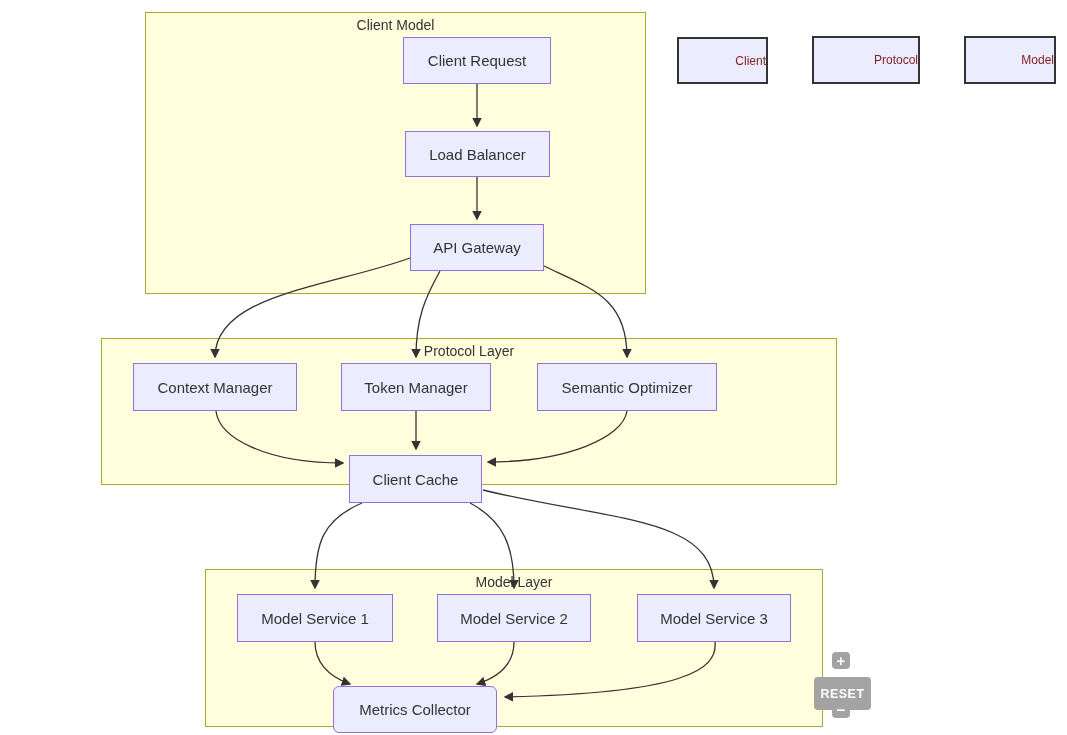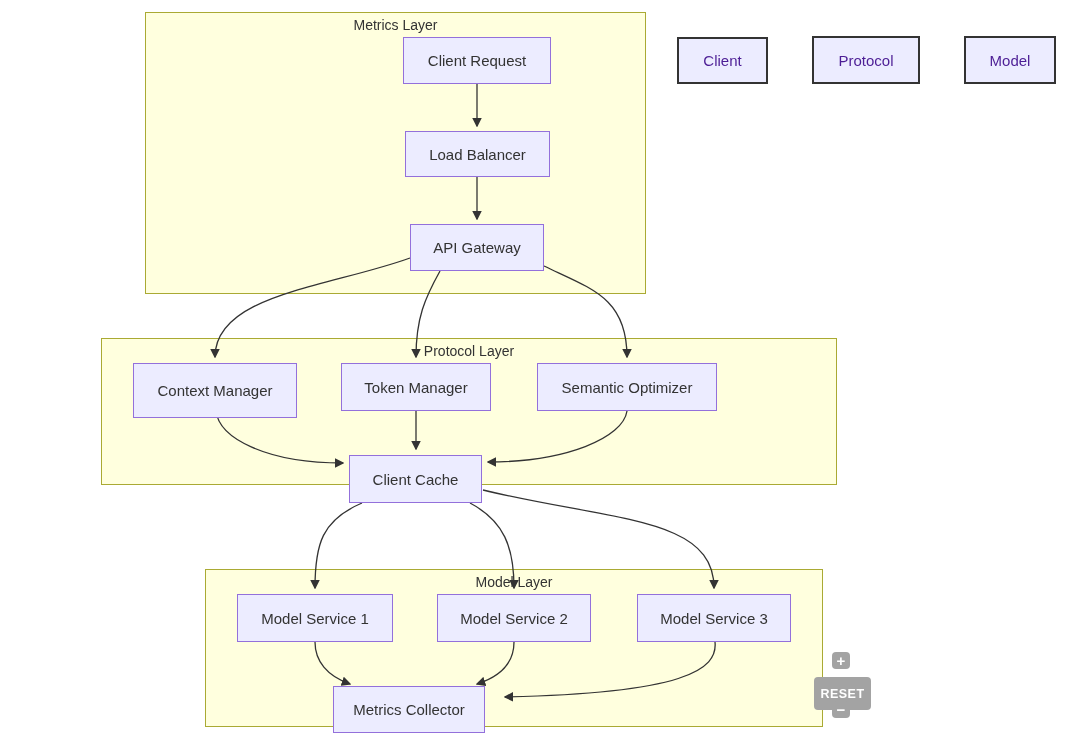--- a/index.html
+++ b/index.html
@@ -30,22 +30,22 @@
     box-sizing:border-box;
     display:flex;align-items:center;justify-content:center;
     font-size:15px;color:#333;
     z-index:3;
   }
   .legend-node{
     position:absolute;
     background:#ECECFF;
     border:2px solid #333333;
     box-sizing:border-box;
-    display:flex;align-items:center;justify-content:center;
-    font-size:15px;color:#4c1d95;
+    display:flex;align-items:center;justify-content:flex-end;
+    font-size:12px;color:#7f1d1d;
     z-index:3;
   }
   .zoom-btn{
     position:absolute;
     background:#a3a3a3;
     border:none;border-radius:4px;
     color:#ffffff;font-weight:bold;
     display:flex;align-items:center;justify-content:center;
     z-index:4;cursor:pointer;
     font-family:"Liberation Sans",sans-serif;
@@ -57,39 +57,39 @@
 
   
   #client-layer{left:145px;top:12px;width:501px;height:282px;}
   #protocol-layer{left:101px;top:338px;width:736px;height:147px;padding-left:40px;}
   #model-layer{left:205px;top:569px;width:618px;height:158px;}
 
   
   #n-client-request{left:403px;top:37px;width:148px;height:47px;}
   #n-load-balancer{left:405px;top:131px;width:145px;height:46px;}
   #n-api-gateway{left:410px;top:224px;width:134px;height:47px;}
-  #n-context-manager{left:133px;top:363px;width:164px;height:55px;}
+  #n-context-manager{left:133px;top:363px;width:164px;height:48px;}
   #n-token-manager{left:341px;top:363px;width:150px;height:48px;}
   #n-semantic-optimizer{left:537px;top:363px;width:180px;height:48px;}
   #n-redis-cache{left:349px;top:455px;width:133px;height:48px;}
   #n-model-service-1{left:237px;top:594px;width:156px;height:48px;justify-content:center;}
   #n-model-service-2{left:437px;top:594px;width:154px;height:48px;justify-content:center;}
   #n-model-service-3{left:637px;top:594px;width:154px;height:48px;}
-  #n-metrics-collector{left:333px;top:686px;width:152px;height:47px;}
+  #n-metrics-collector{left:333px;top:686px;width:164px;height:47px;border-radius:6px;}
 
   
   #legend-client{left:677px;top:37px;width:91px;height:47px;}
   #legend-protocol{left:812px;top:36px;width:108px;height:48px;}
   #legend-model{left:964px;top:36px;width:92px;height:48px;}
 </style>
 </head>
 <body>
 
 <div class="layer" id="client-layer">
-  <div class="layer-label">Metrics Layer</div>
+  <div class="layer-label">Client Model</div>
 </div>
 <div class="layer" id="protocol-layer">
   <div class="layer-label">Protocol Layer</div>
 </div>
 <div class="layer" id="model-layer">
   <div class="layer-label">Model Layer</div>
 </div>
 
 <svg class="edges" width="1067" height="735">
   <defs>

